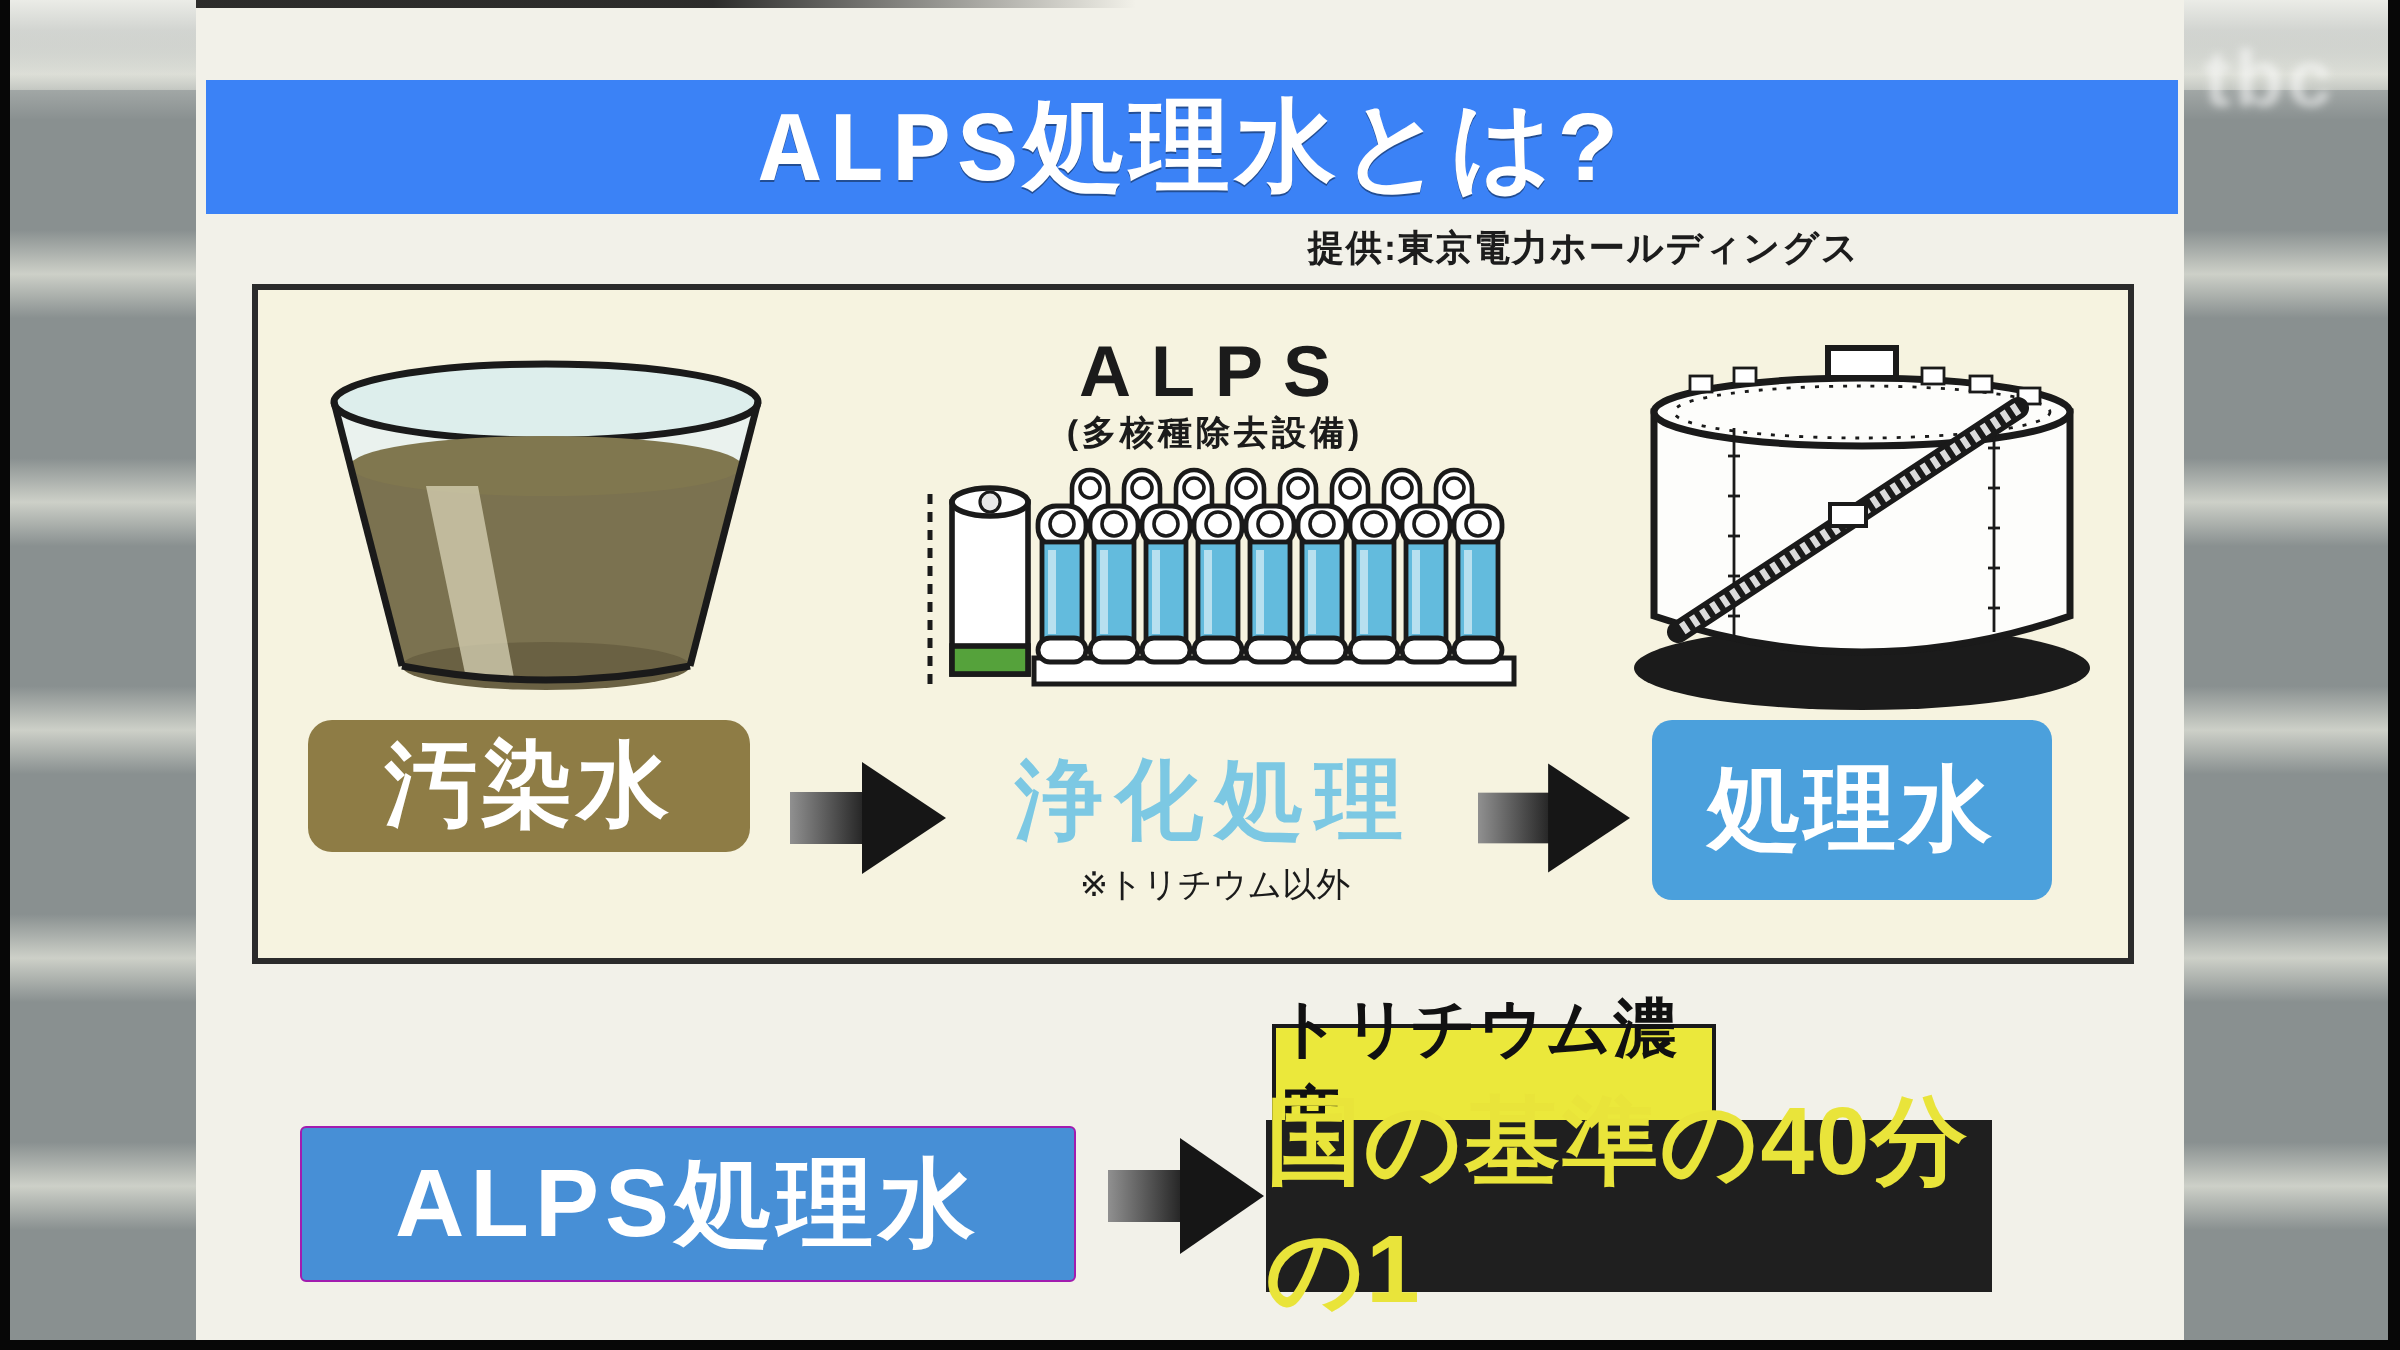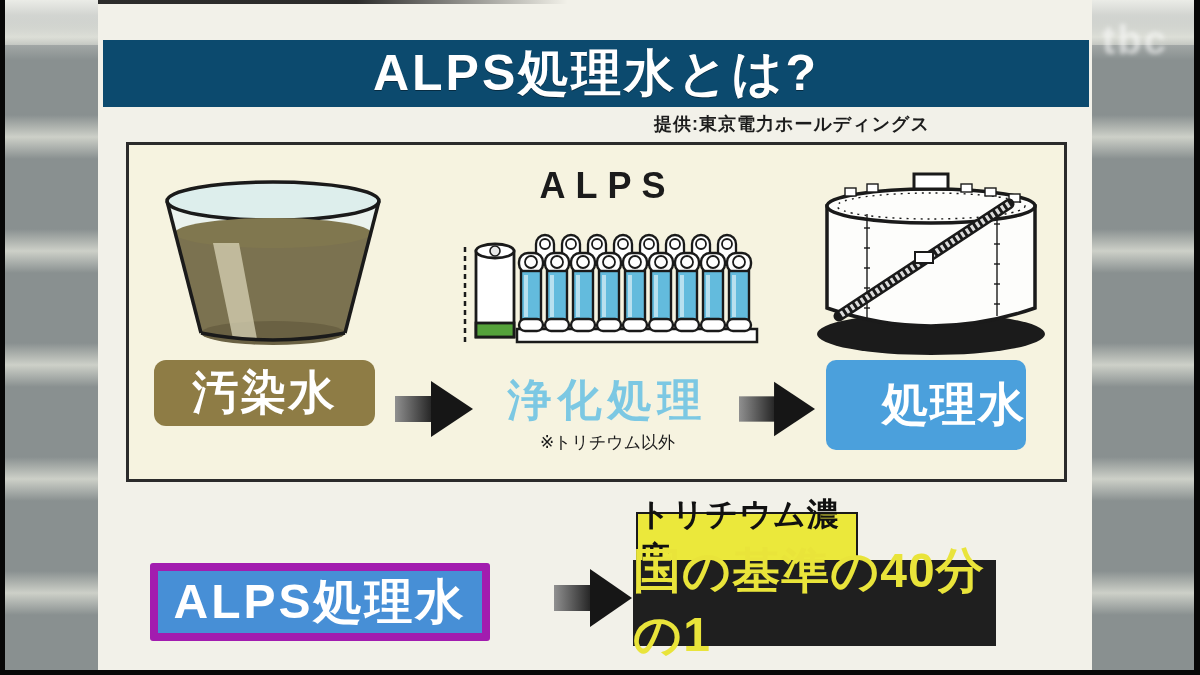--- a/index.html
+++ b/index.html
@@ -33,22 +33,22 @@
     left:98px; top:0; width:994px; height:670px;
     background:#f2f1e9;
   }
   .top-edge-line {
     left:0; top:0; width:470px; height:4px;
     background:linear-gradient(90deg, rgba(10,10,10,.85) 0%, rgba(10,10,10,.85) 55%, rgba(10,10,10,0) 100%);
   }
 
   .title-bar {
     left:5px; top:40px; width:986px; height:67px;
-    background:#0c4a6e;
-    display:flex; align-items:center; justify-content:center;
+    background:#3b82f6;
+    display:flex; align-items:center; justify-content:center;font-family:Liberation Mono, monospace;
   }
   .title-bar .title-text {
     color:#ffffff; font-size:50px; font-weight:bold; letter-spacing:3px;
     text-shadow:0 1px 0 rgba(0,0,0,.4);
   }
   .credit-line {
     left:556px; top:112px;
     color:#1c1c1c; font-size:18px; font-weight:bold; letter-spacing:1px;
   }
 
@@ -57,35 +57,35 @@
     left:28px; top:142px; width:941px; height:340px;
     border:3px solid #2b2b2b; background:#f6f3e0;
   }
 
   
   .pill {
     display:flex; align-items:center; justify-content:center;
     color:#ffffff; font-weight:bold; letter-spacing:2px;
   }
   .pill.olive { left:25px; top:215px; width:221px; height:66px; background:#8e7c45; border-radius:12px; font-size:46px; }
-  .pill.blue  { left:697px; top:215px; width:200px; height:90px; background:#4ba0dc; border-radius:10px; font-size:46px;justify-content:flex-end; }
+  .pill.blue  { left:697px; top:215px; width:200px; height:90px; background:#4ba0dc; border-radius:10px; font-size:46px; }
 
   .alps-head   { left:326px; top:20px; width:305px; text-align:center;
                  font-size:36px; font-weight:bold; letter-spacing:10px; color:#1b1b1b; }
   .alps-sub    { left:326px; top:60px; width:305px; text-align:center;
                  font-size:17px; font-weight:bold; letter-spacing:2px; color:#1b1b1b; }
   .jouka-text  { left:326px; top:226px; width:305px; text-align:center;
                  font-size:44px; font-weight:bold; letter-spacing:6px; color:#7cc8e3; }
   .jouka-note  { left:326px; top:286px; width:305px; text-align:center;
                  font-size:17px; font-weight:normal; color:#1b1b1b; }
 
   
   .subject-box {
-    left:150px; top:563px; width:340px; height:78px;
-    background:#478fd6; border:8px solid #a21caf; border-radius:3px;
+    left:150px; top:563px; width:388px; height:78px;
+    background:#478fd6; border:1px solid #a21caf; border-radius:3px;
     display:flex; align-items:center; justify-content:center;
     color:#fff; font-size:48px; font-weight:bold; letter-spacing:3px;
   }
   .measure-tab {
     left:636px; top:512px; width:222px; height:50px;
     background:#ebe83b; border:2px solid #1a1a1a;
     display:flex; align-items:center; justify-content:center;
     color:#111; font-size:32px; font-weight:bold; letter-spacing:1px;
   }
   .value-box {
@@ -134,20 +134,21 @@
           <linearGradient id="g1" x1="0" y1="0" x2="1" y2="0">
         <stop offset="0" stop-color="#909090"></stop>
             <stop offset="1" stop-color="#161616"></stop>
       </linearGradient>
         </defs>
       <rect x="0" y="21" width="42" height="26" fill="url(#g1)"></rect>
       <polygon points="36,6 78,34 36,62" fill="#161616"></polygon>
     </svg>
 
     <div class="abs alps-head">ALPS</div>
+    <div class="abs alps-sub">(多核種除去設備)</div>
 
     <svg class="abs" style="left:326px; top:86px;" width="305" height="118" viewBox="0 0 305 118">
       <path d="M10,16 V112" stroke="#1a1a1a" stroke-width="2.5" stroke-dasharray="5,4" fill="none"></path>
       <rect x="62" y="98" width="240" height="13" fill="#ffffff" stroke="#1a1a1a" stroke-width="2.5"></rect>
 
       <g stroke="#1a1a1a" stroke-width="2.3" fill="#ffffff">
         <rect x="81" y="4" width="18" height="30" rx="9"></rect>
           <rect x="107" y="4" width="18" height="30" rx="9"></rect>
         <rect x="133" y="4" width="18" height="30" rx="9"></rect>
           <rect x="159" y="4" width="18" height="30" rx="9"></rect>

